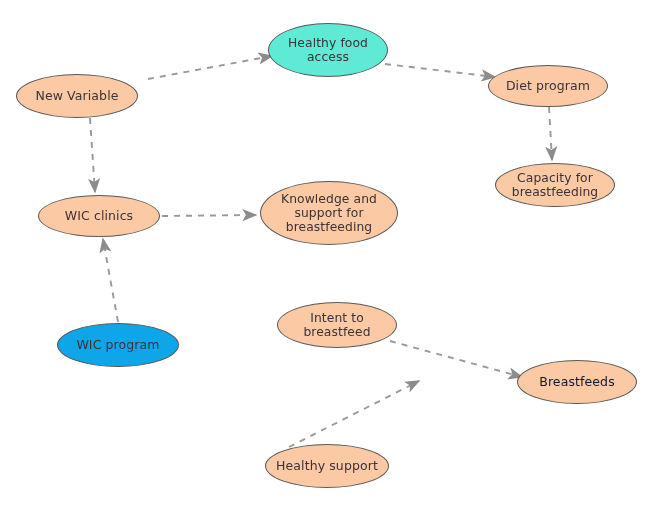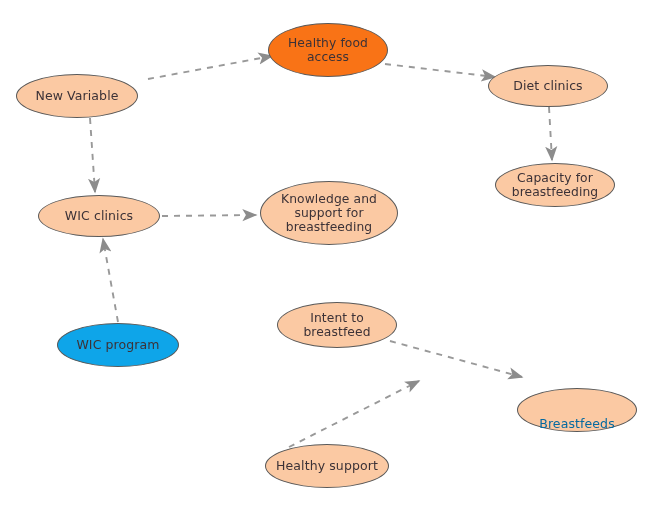--- a/index.html
+++ b/index.html
@@ -70,47 +70,47 @@
         <line x1="118" y1="322" x2="103" y2="239" stroke="#999999" stroke-width="1.9" stroke-dasharray="6,6" marker-end="url(#arrowhead)"></line>
         <line x1="390" y1="341" x2="522" y2="377" stroke="#999999" stroke-width="1.9" stroke-dasharray="6,6" marker-end="url(#arrowhead)"></line>
         <line x1="289" y1="447" x2="419" y2="381" stroke="#999999" stroke-width="1.9" stroke-dasharray="6,6" marker-end="url(#arrowhead)"></line>
       </g>
   </svg>
 
   <div id="nodes-group">
       <div class="node" style="left: 16px; top: 74px; width: 122px; height: 44px; background: rgb(251, 201, 163); border-color: rgb(89, 89, 89); color: rgb(60, 50, 55);">
         <span class="node-label">New Variable</span>
       </div>
-      <div class="node multi" style="left: 268px; top: 23px; width: 120px; height: 54px; background: #f97316; border-color: rgb(89, 89, 89); color: rgb(60, 50, 55);">
+      <div class="node multi" style="left: 268px; top: 23px; width: 120px; height: 54px; background: #5eead4; border-color: rgb(89, 89, 89); color: rgb(60, 50, 55);">
         <span class="node-label">Healthy food
 access</span>
       </div>
       <div class="node" style="left: 488px; top: 65px; width: 120px; height: 42px; background: rgb(251, 201, 163); border-color: rgb(89, 89, 89); color: rgb(60, 50, 55);">
-        <span class="node-label">Diet clinics</span>
+        <span class="node-label">Diet program</span>
       </div>
       <div class="node multi" style="left: 495px; top: 163px; width: 120px; height: 44px; background: rgb(251, 201, 163); border-color: rgb(89, 89, 89); color: rgb(60, 50, 55);">
         <span class="node-label">Capacity for
 breastfeeding</span>
       </div>
       <div class="node" style="left: 38px; top: 195px; width: 122px; height: 42px; background: rgb(251, 201, 163); border-color: rgb(89, 89, 89); color: rgb(60, 50, 55);">
         <span class="node-label">WIC clinics</span>
       </div>
       <div class="node multi" style="left: 260px; top: 181px; width: 138px; height: 64px; background: rgb(251, 201, 163); border-color: rgb(89, 89, 89); color: rgb(60, 50, 55);">
         <span class="node-label">Knowledge and
 support for
 breastfeeding</span>
       </div>
       <div class="node" style="left: 57px; top: 323px; width: 122px; height: 44px; background: #0ea5e9; border-color: rgb(89, 89, 89); color: rgb(60, 50, 55);">
         <span class="node-label">WIC program</span>
       </div>
       <div class="node multi" style="left: 277px; top: 302px; width: 120px; height: 46px; background: rgb(251, 201, 163); border-color: rgb(89, 89, 89); color: rgb(60, 50, 55);">
         <span class="node-label">Intent to
 breastfeed</span>
       </div>
-      <div class="node" style="left: 517px; top: 388px; width: 120px; height: 44px; background: rgb(251, 201, 163); border-color: rgb(89, 89, 89); color: #0369a1; align-items: flex-end;">
+      <div class="node" style="left: 517px; top: 360px; width: 120px; height: 44px; background: rgb(251, 201, 163); border-color: rgb(89, 89, 89); color: #0f172a;">
         <span class="node-label">Breastfeeds</span>
       </div>
       <div class="node" style="left: 265px; top: 444px; width: 124px; height: 44px; background: rgb(251, 201, 163); border-color: rgb(89, 89, 89); color: rgb(60, 50, 55);">
         <span class="node-label">Healthy support</span>
       </div>
     </div>
 
 </div>
 
 </body></html>

